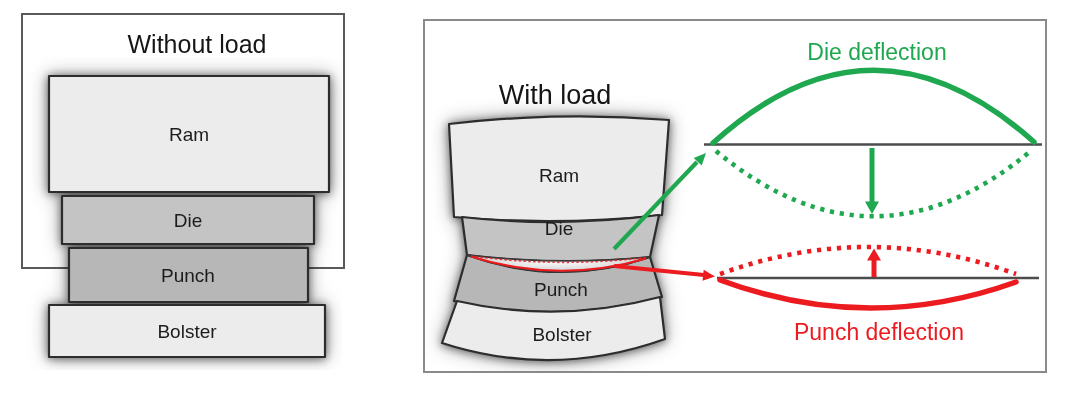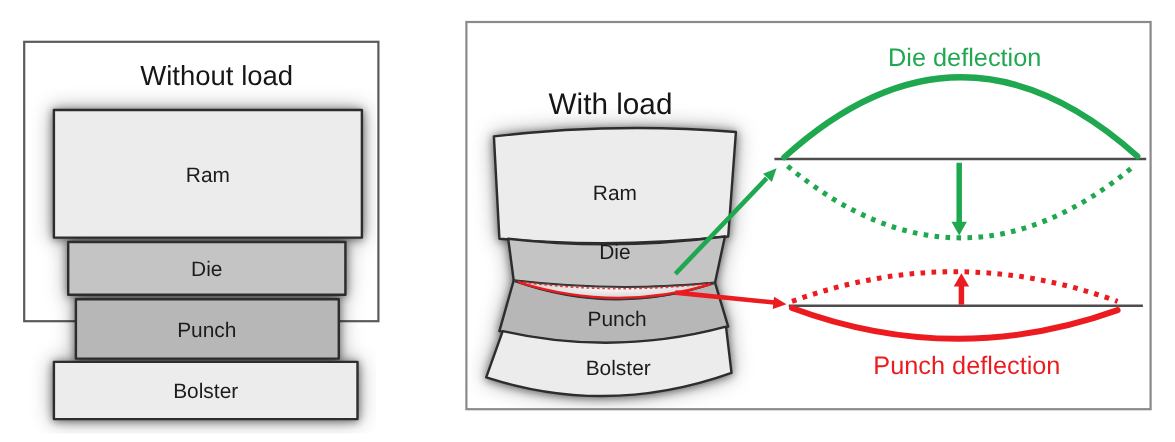--- a/index.html
+++ b/index.html
@@ -1,21 +1,21 @@
 <!DOCTYPE html>
 <html style="--c-green: #1fa84f; --c-red: #ec1b1f; --c-baseline_gray: #4d4d4d; --c-block_light: #ececec; --c-block_medium: #c4c4c4; --c-block_dark: #b7b7b7;"><head>
 <meta charset="utf-8">
 <style>
   html,body{margin:0;padding:0;}
   body{
     width:1068px;height:402px;background:#ffffff;position:relative;overflow:hidden;
     font-family:"Liberation Sans",sans-serif;
   }
   .panel{position:absolute;background:#ffffff;box-sizing:border-box;}
-  #panel-left{left:21px;top:13px;width:324px;height:256px;border:2.5px solid #5a5a5a;margin-top:24px;}
+  #panel-left{left:21px;top:13px;width:324px;height:256px;border:2.5px solid #5a5a5a;}
   #panel-right{left:423px;top:19px;width:624px;height:354px;border:2px solid #8a8a8a;}
   .panel svg{position:absolute;left:0;top:0;}
   .press-glow{filter:drop-shadow(0 1px 4px rgba(0,0,0,0.50)) drop-shadow(0 0 9px rgba(0,0,0,0.35));}
   .blk{stroke:#2d2d2d;stroke-width:2.2;stroke-linejoin:round;}
   .blk-light{fill:var(--c-block_light,#ececec);}
   .blk-mid{fill:var(--c-block_medium,#c4c4c4);}
   .blk-dark{fill:var(--c-block_dark,#b7b7b7);}
   .lbl{fill:#1c1c1c;font-size:19px;text-anchor:middle;}
   .ttl{fill:#161616;font-size:25px;text-anchor:middle;}
   .stroke-green{stroke:var(--c-green,#1fa84f);fill:none;}

